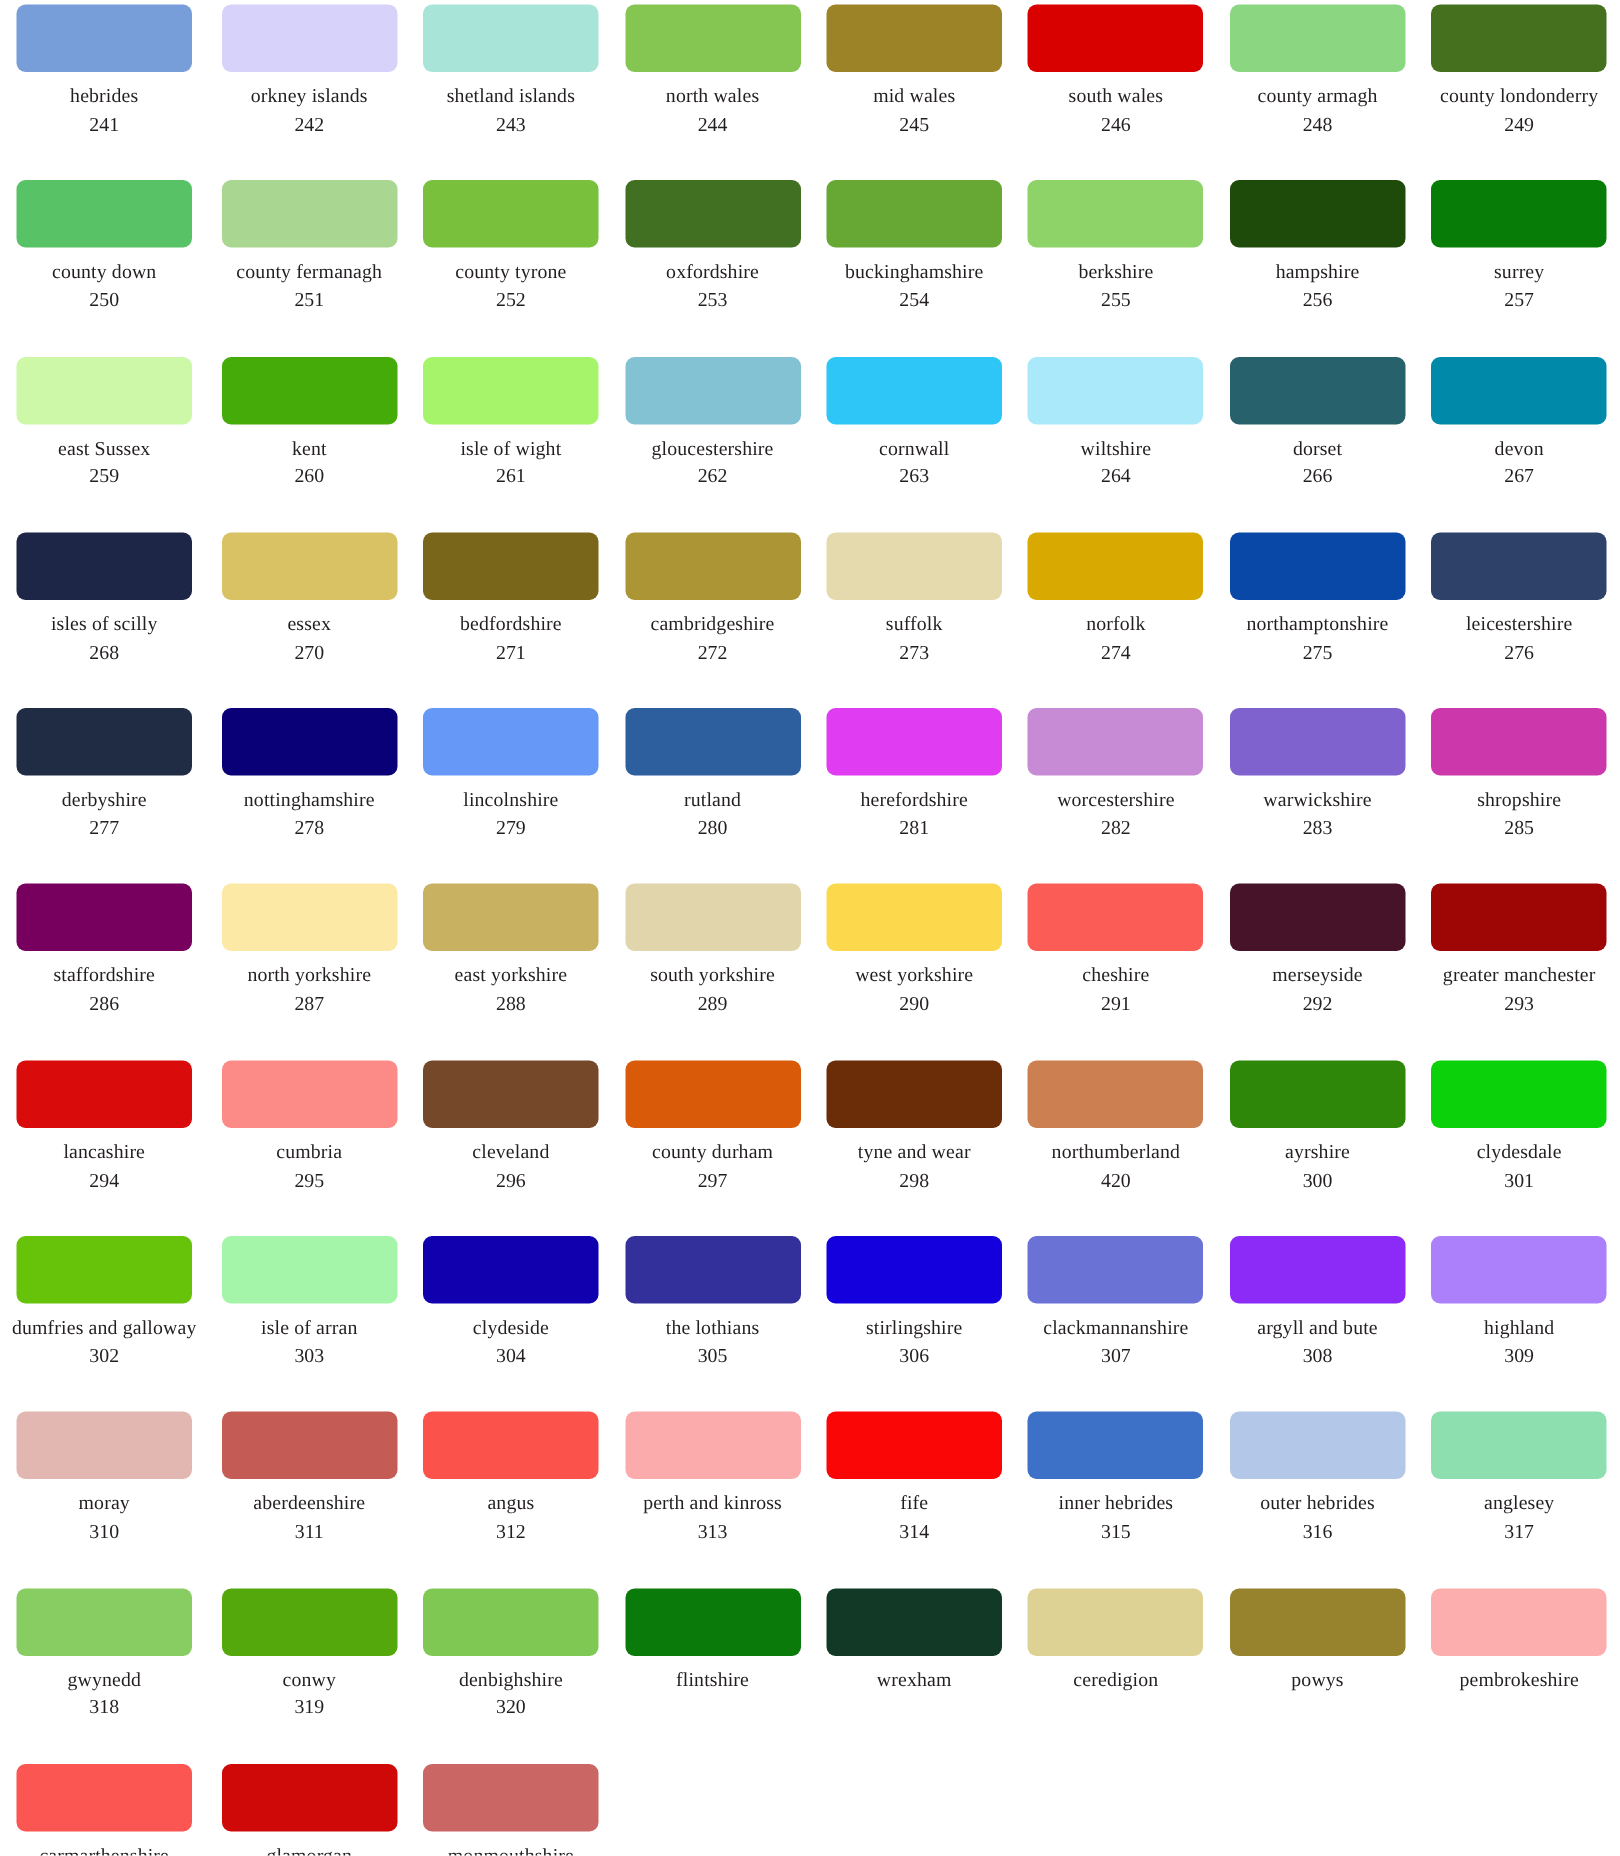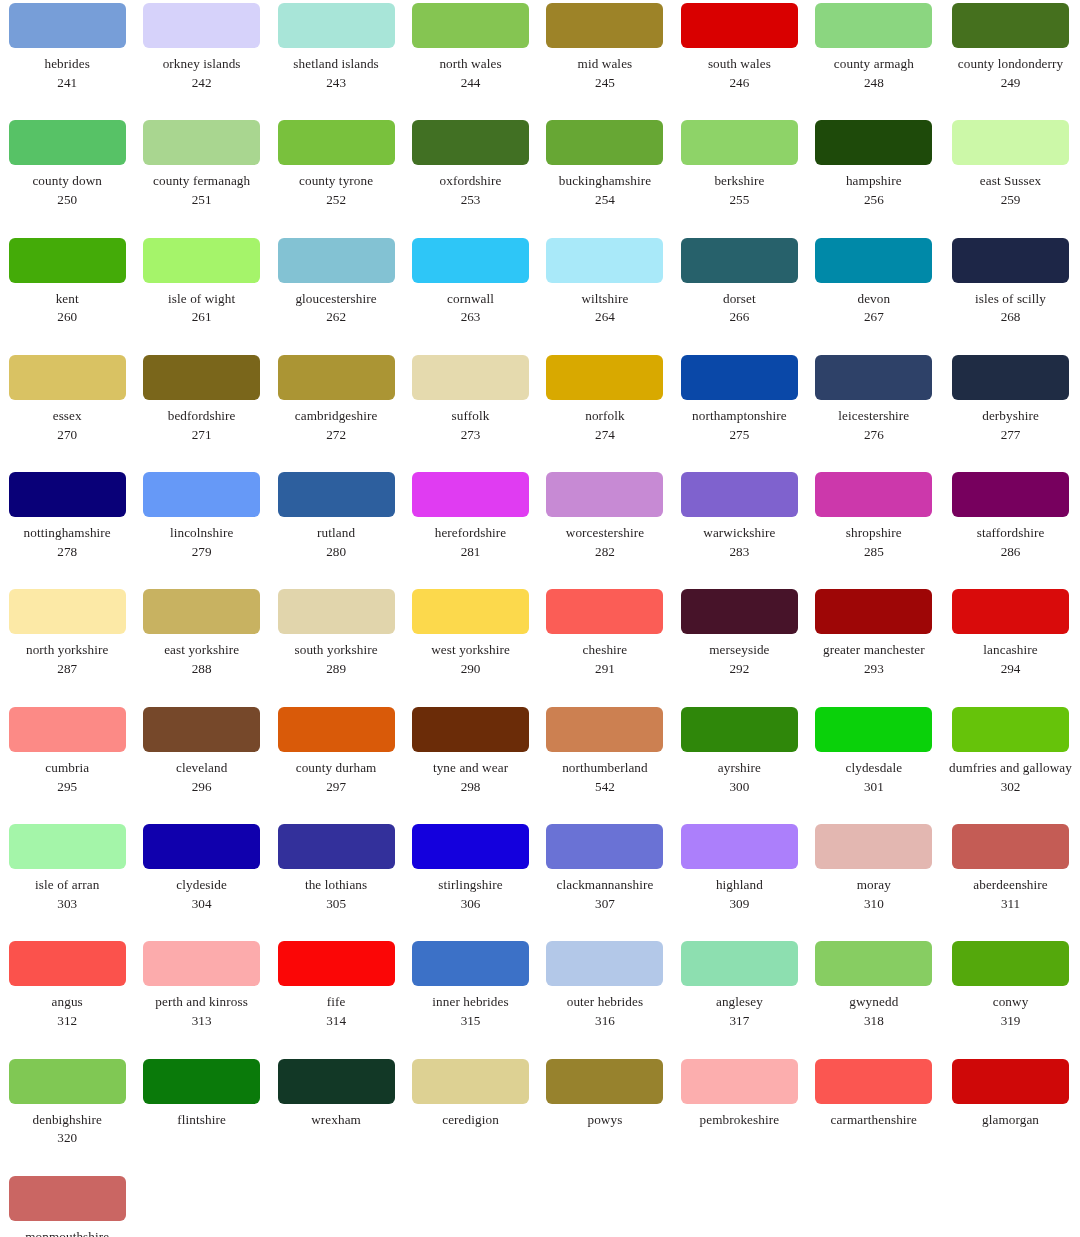--- a/index.html
+++ b/index.html
@@ -124,20 +124,25 @@
       <div class="swatch-chip" title="#8ed368" style="background-color: rgb(142, 211, 104);"></div>
       <div class="swatch-label">berkshire</div>
       <div class="swatch-index">255</div>
     </div>
     <div class="swatch-cell">
       <div class="swatch-chip" title="#1e4a0a" style="background-color: rgb(30, 74, 10);"></div>
       <div class="swatch-label">hampshire</div>
       <div class="swatch-index">256</div>
     </div>
     <div class="swatch-cell">
+      <div class="swatch-chip" title="#077d07" style="background-color: rgb(7, 125, 7);"></div>
+      <div class="swatch-label">surrey</div>
+      <div class="swatch-index">257</div>
+    </div>
+    <div class="swatch-cell">
       <div class="swatch-chip" title="#ccf8a8" style="background-color: rgb(204, 248, 168);"></div>
       <div class="swatch-label">east Sussex</div>
       <div class="swatch-index">259</div>
     </div>
     <div class="swatch-cell">
       <div class="swatch-chip" title="#44ab08" style="background-color: rgb(68, 171, 8);"></div>
       <div class="swatch-label">kent</div>
       <div class="swatch-index">260</div>
     </div>
     <div class="swatch-cell">
@@ -311,21 +316,21 @@
       <div class="swatch-index">297</div>
     </div>
     <div class="swatch-cell">
       <div class="swatch-chip" title="#6b2c08" style="background-color: rgb(107, 44, 8);"></div>
       <div class="swatch-label">tyne and wear</div>
       <div class="swatch-index">298</div>
     </div>
     <div class="swatch-cell">
       <div class="swatch-chip" title="#cc8051" style="background-color: rgb(204, 128, 81);"></div>
       <div class="swatch-label">northumberland</div>
-      <div class="swatch-index">542</div>
+      <div class="swatch-index">420</div>
     </div>
     <div class="swatch-cell">
       <div class="swatch-chip" title="#2f870a" style="background-color: rgb(47, 135, 10);"></div>
       <div class="swatch-label">ayrshire</div>
       <div class="swatch-index">300</div>
     </div>
     <div class="swatch-cell">
       <div class="swatch-chip" title="#0ad10a" style="background-color: rgb(10, 209, 10);"></div>
       <div class="swatch-label">clydesdale</div>
       <div class="swatch-index">301</div>
@@ -354,20 +359,25 @@
       <div class="swatch-chip" title="#1400dd" style="background-color: rgb(20, 0, 221);"></div>
       <div class="swatch-label">stirlingshire</div>
       <div class="swatch-index">306</div>
     </div>
     <div class="swatch-cell">
       <div class="swatch-chip" title="#6a72d5" style="background-color: rgb(106, 114, 213);"></div>
       <div class="swatch-label">clackmannanshire</div>
       <div class="swatch-index">307</div>
     </div>
     <div class="swatch-cell">
+      <div class="swatch-chip" title="#8c2bf7" style="background-color: rgb(140, 43, 247);"></div>
+      <div class="swatch-label">argyll and bute</div>
+      <div class="swatch-index">308</div>
+    </div>
+    <div class="swatch-cell">
       <div class="swatch-chip" title="#ac7ffb" style="background-color: rgb(172, 127, 251);"></div>
       <div class="swatch-label">highland</div>
       <div class="swatch-index">309</div>
     </div>
     <div class="swatch-cell">
       <div class="swatch-chip" title="#e3b7b1" style="background-color: rgb(227, 183, 177);"></div>
       <div class="swatch-label">moray</div>
       <div class="swatch-index">310</div>
     </div>
     <div class="swatch-cell">

